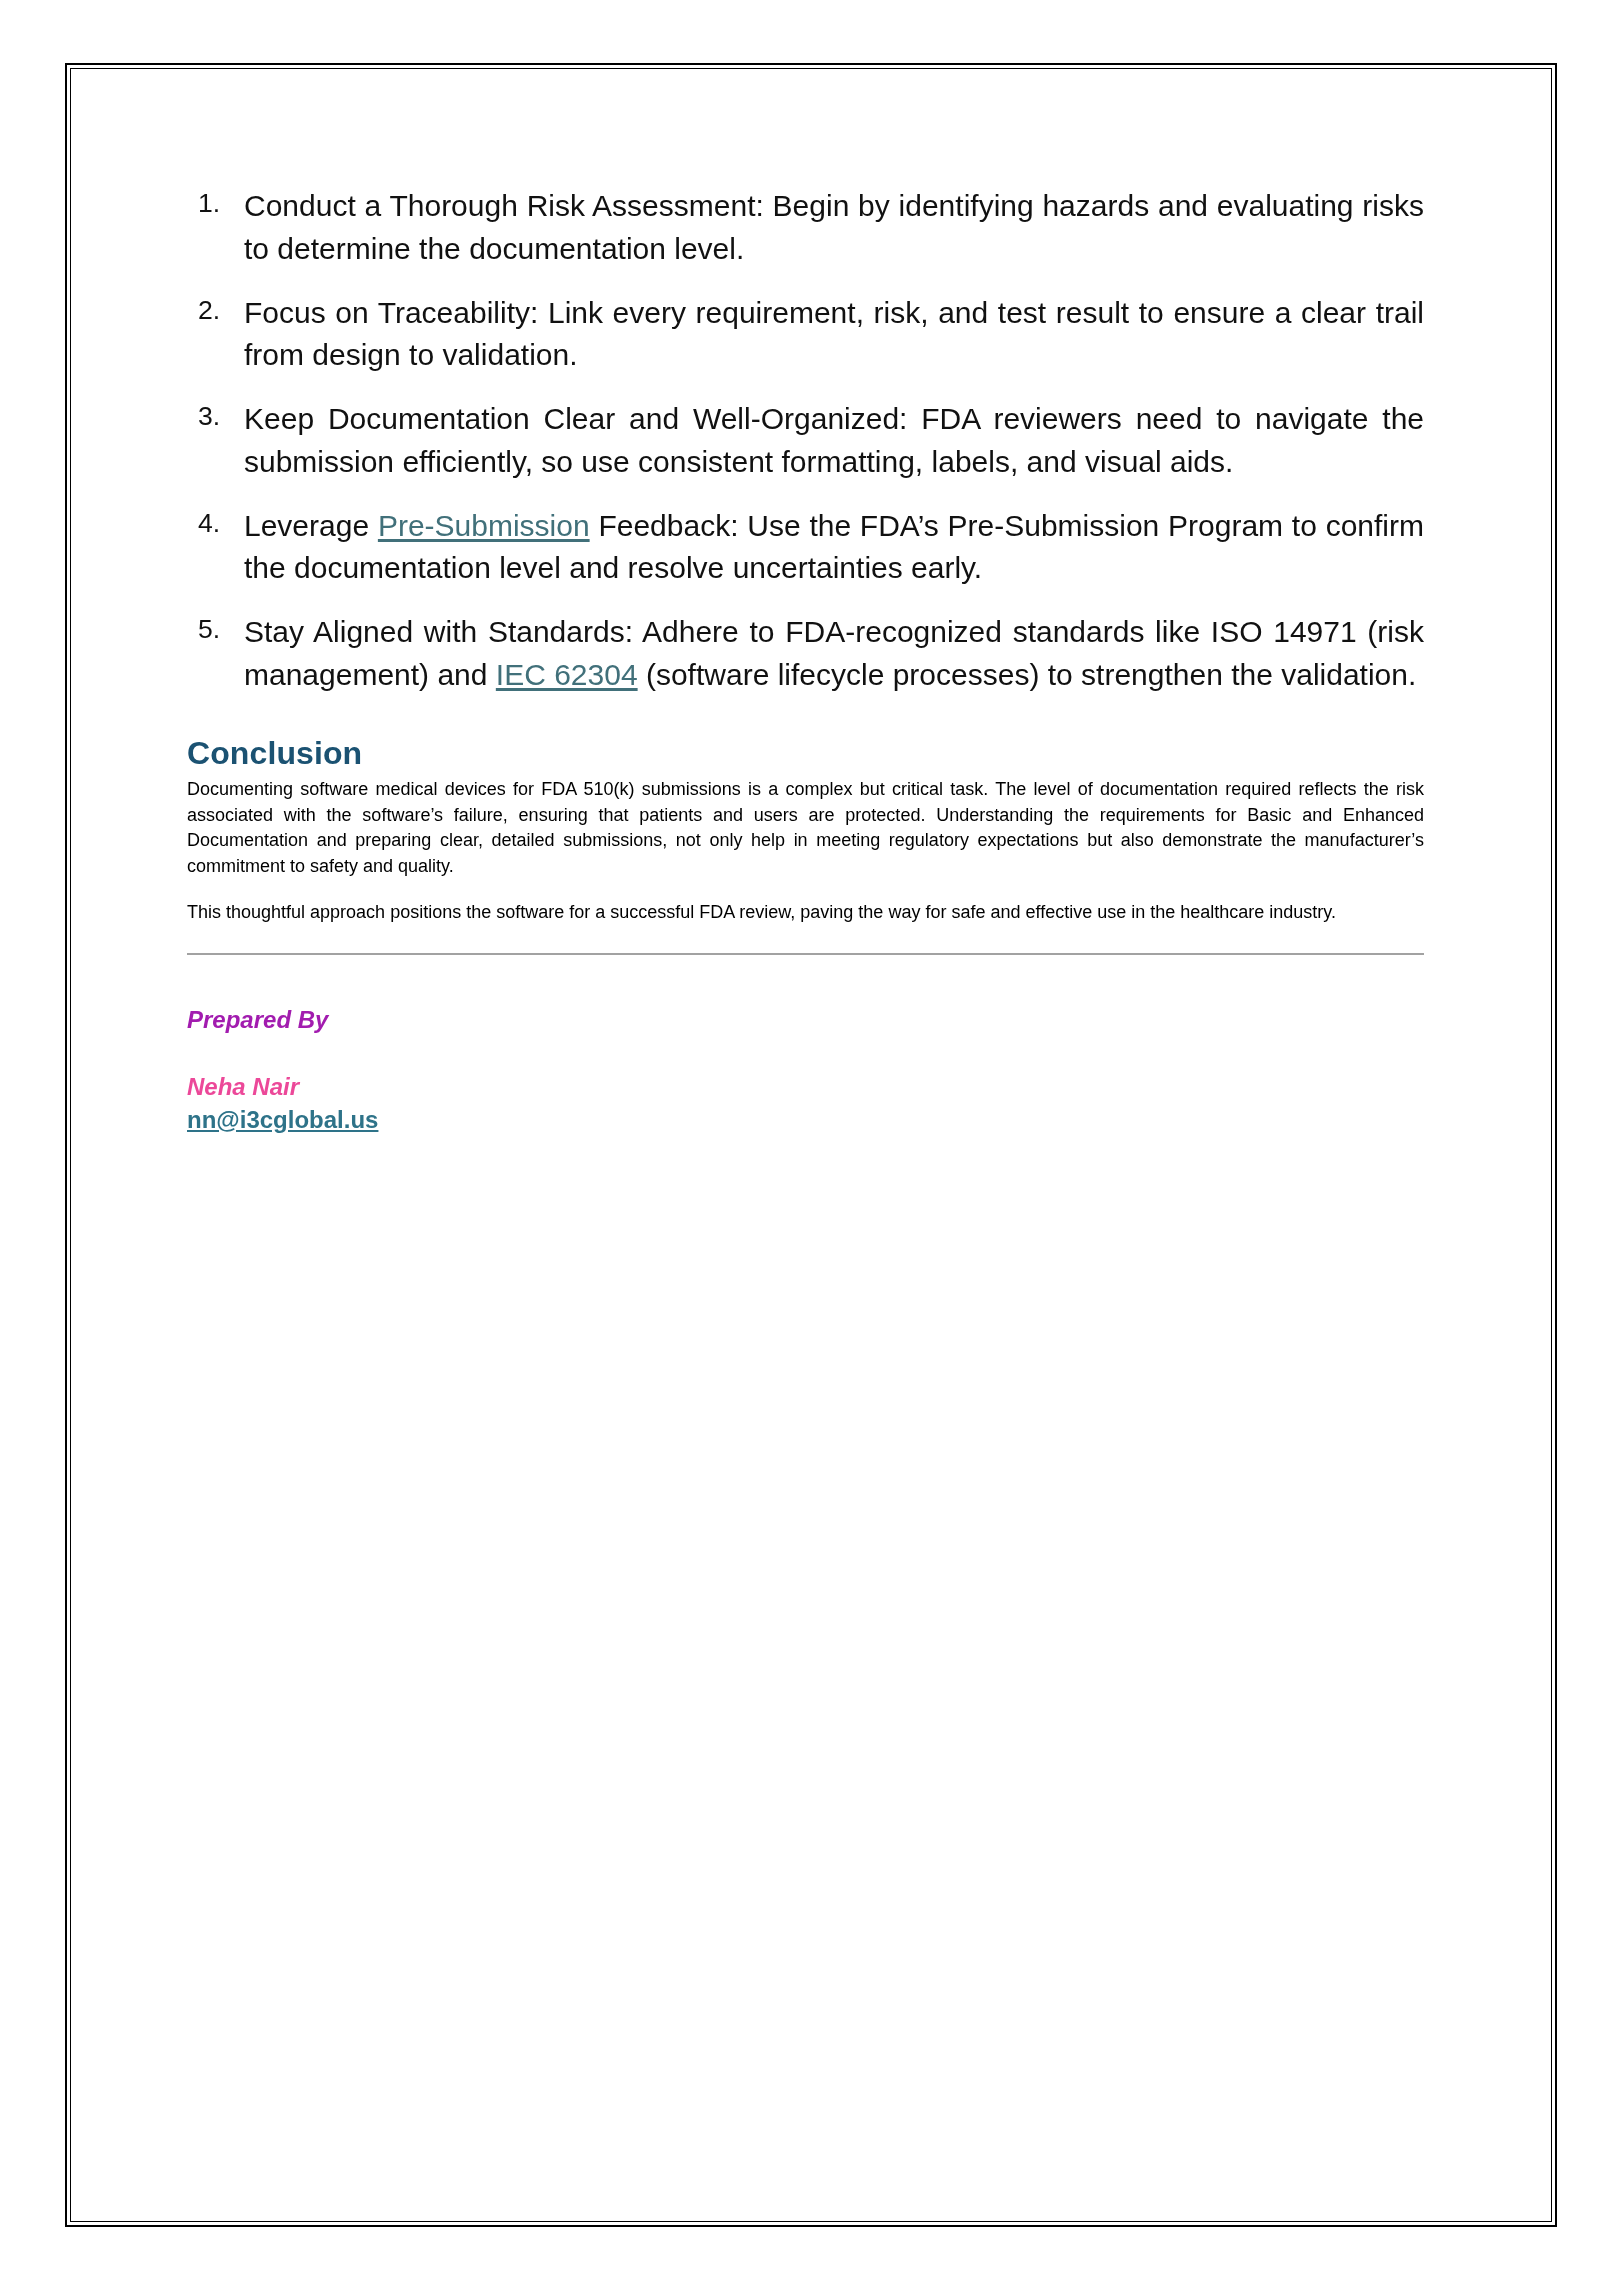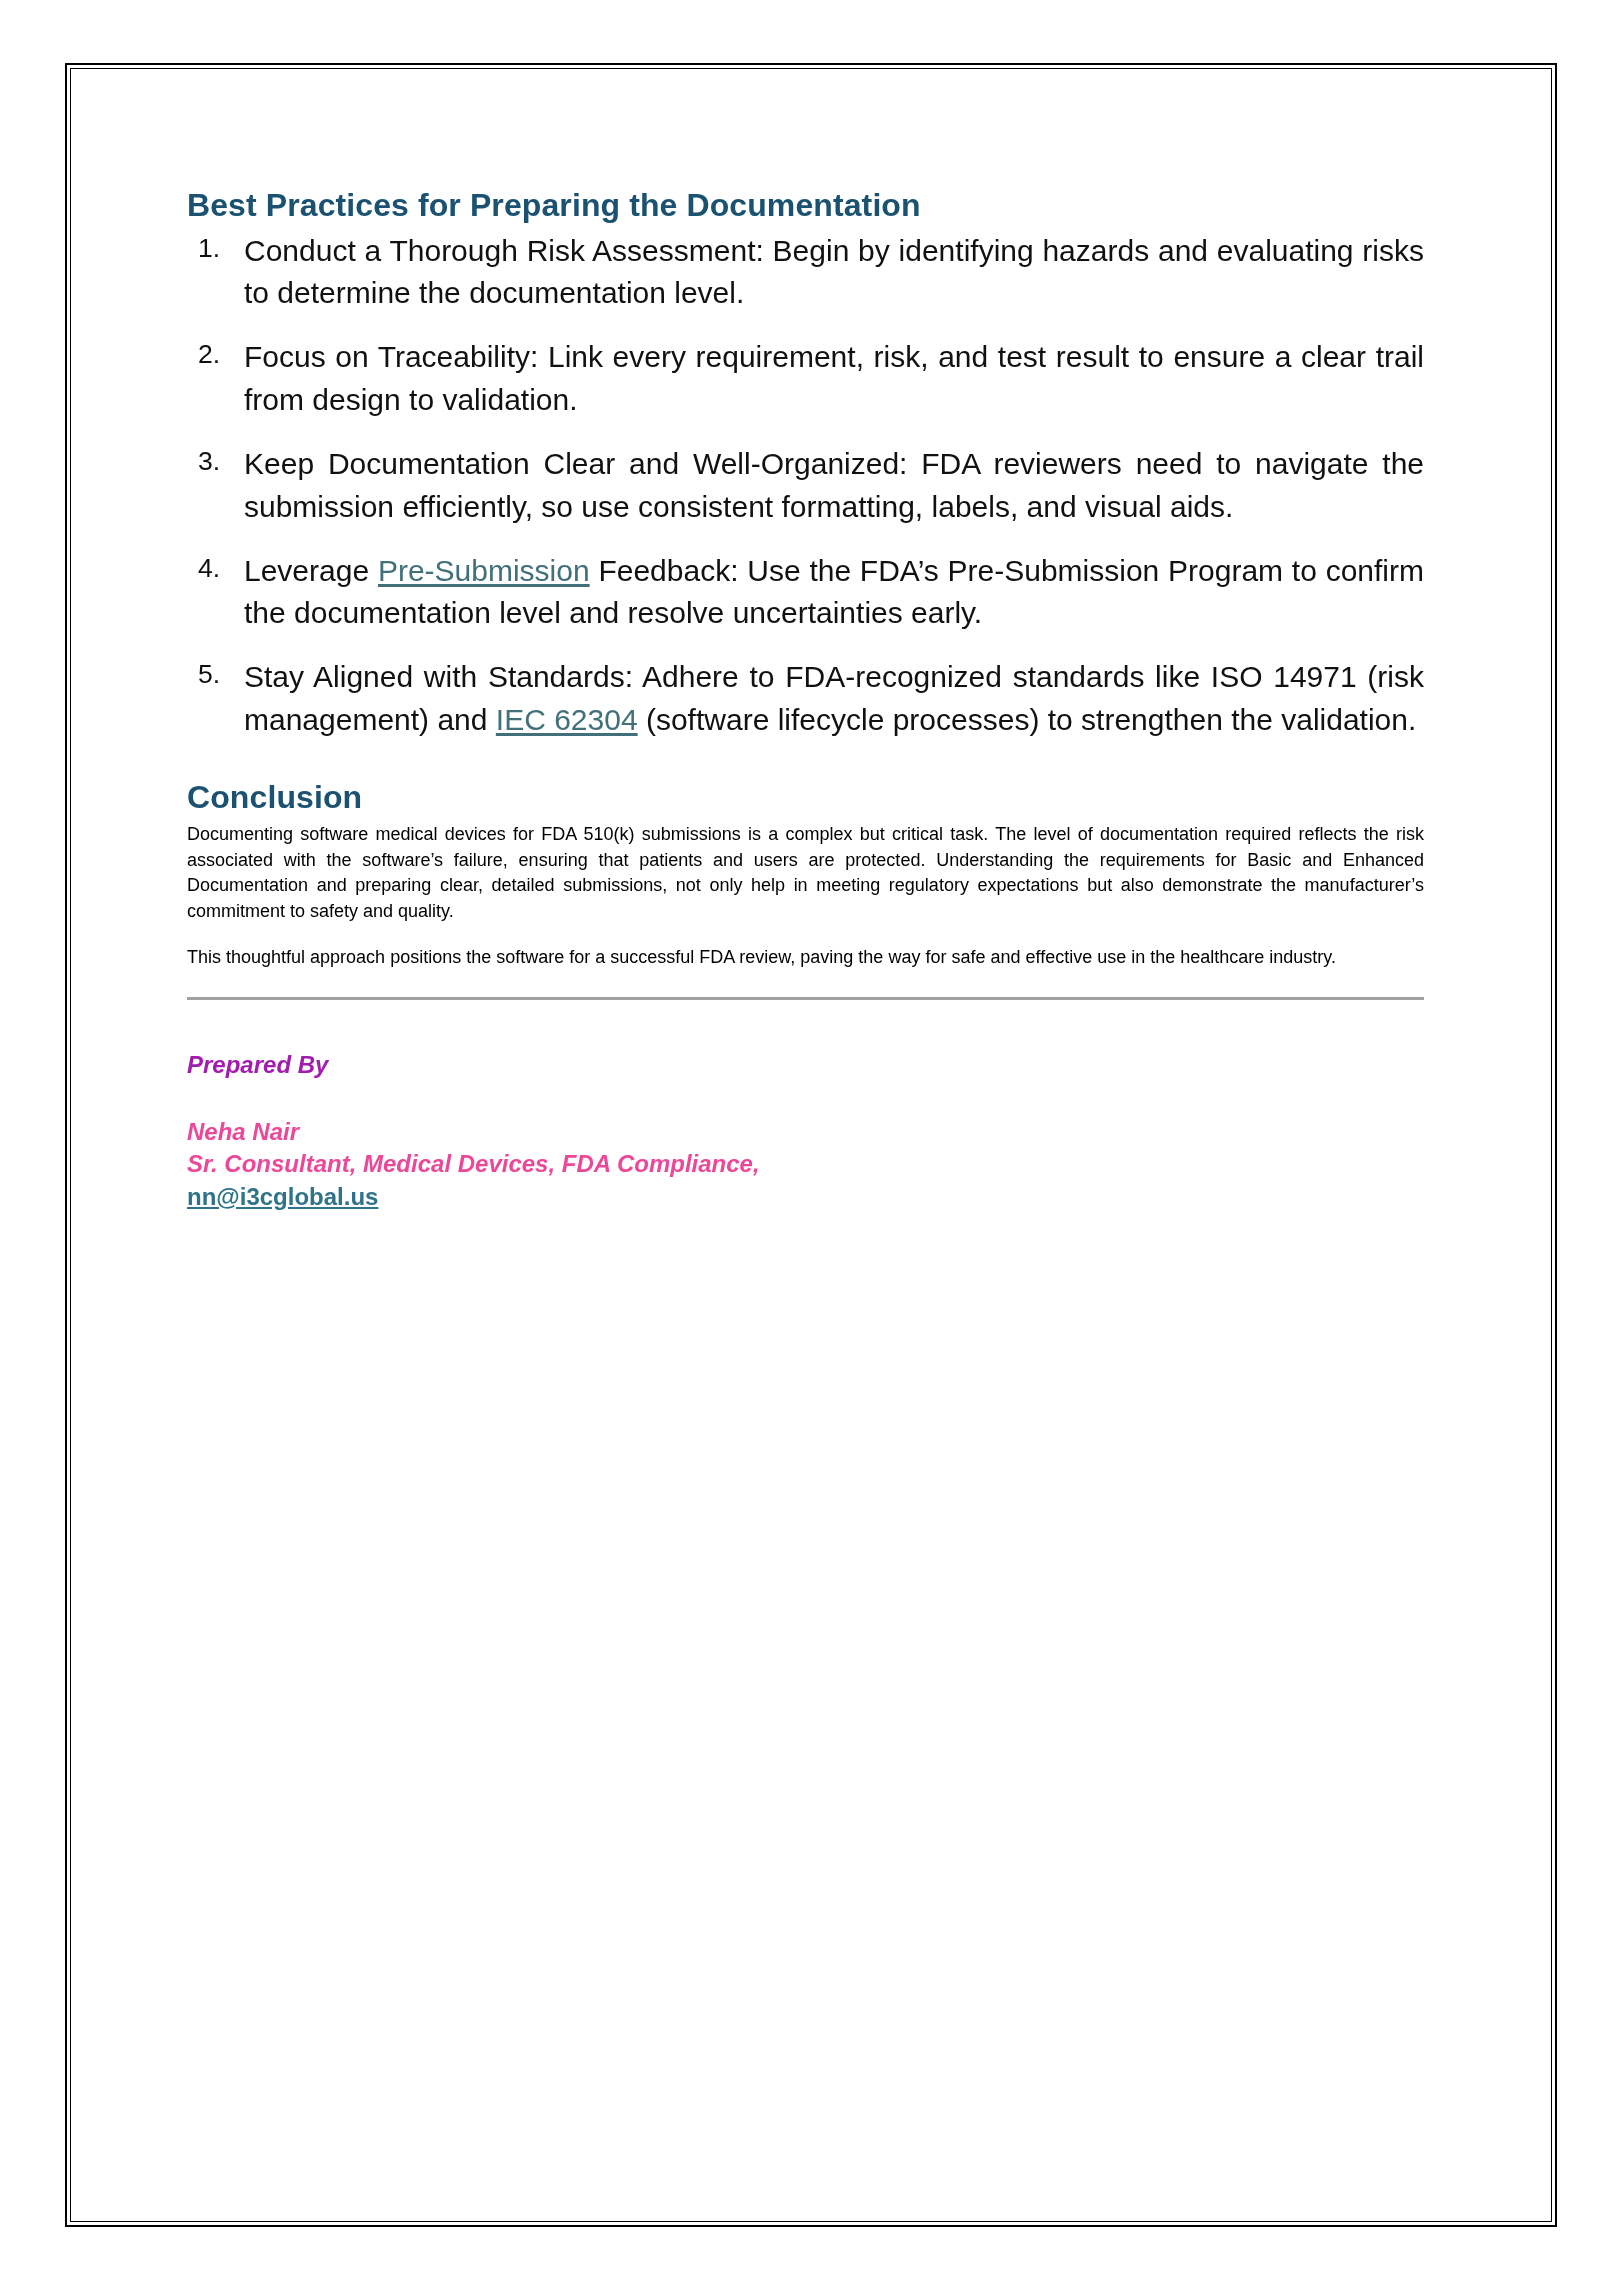--- a/index.html
+++ b/index.html
@@ -146,21 +146,20 @@
   }
 </style>
 </head>
 <body>
 
 <div class="page">
   <div class="page-inner-rule"></div>
 
   <div class="content">
 
-    <h2 class="section-heading">Best Practices for Preparing the Documentation</h2>
 
     <ol class="best-practices">
       <li>
         <span>Conduct a Thorough Risk Assessment: Begin by identifying hazards and evaluating risks to determine the documentation level.</span>
       </li>
       <li>
         <span>Focus on Traceability: Link every requirement, risk, and test result to ensure a clear trail from design to validation.</span>
       </li>
       <li>
         <span>Keep Documentation Clear and Well-Organized: FDA reviewers need to navigate the submission efficiently, so use consistent formatting, labels, and visual aids.</span>
@@ -179,19 +178,18 @@
 
     <p class="body-text">Documenting software medical devices for FDA 510(k) submissions is a complex but critical task. The level of documentation required reflects the risk associated with the software’s failure, ensuring that patients and users are protected. Understanding the requirements for Basic and Enhanced Documentation and preparing clear, detailed submissions, not only help in meeting regulatory expectations but also demonstrate the manufacturer’s commitment to safety and quality.</p>
 
     <p class="body-text">This thoughtful approach positions the software for a successful FDA review, paving the way for safe and effective use in the healthcare industry.</p>
 
     <hr class="divider">
 
     <div class="signature">
       <p class="prepared-by">Prepared By</p>
       <p class="sig-line">Neha Nair</p>
-      <p class="sig-line">Sr. Consultant, Medical Devices, FDA Compliance,</p>
       <p class="sig-email"><a class="mail-link" href="#">nn@i3cglobal.us</a></p>
     </div>
 
   </div>
 </div>
 
 
 </body></html>

